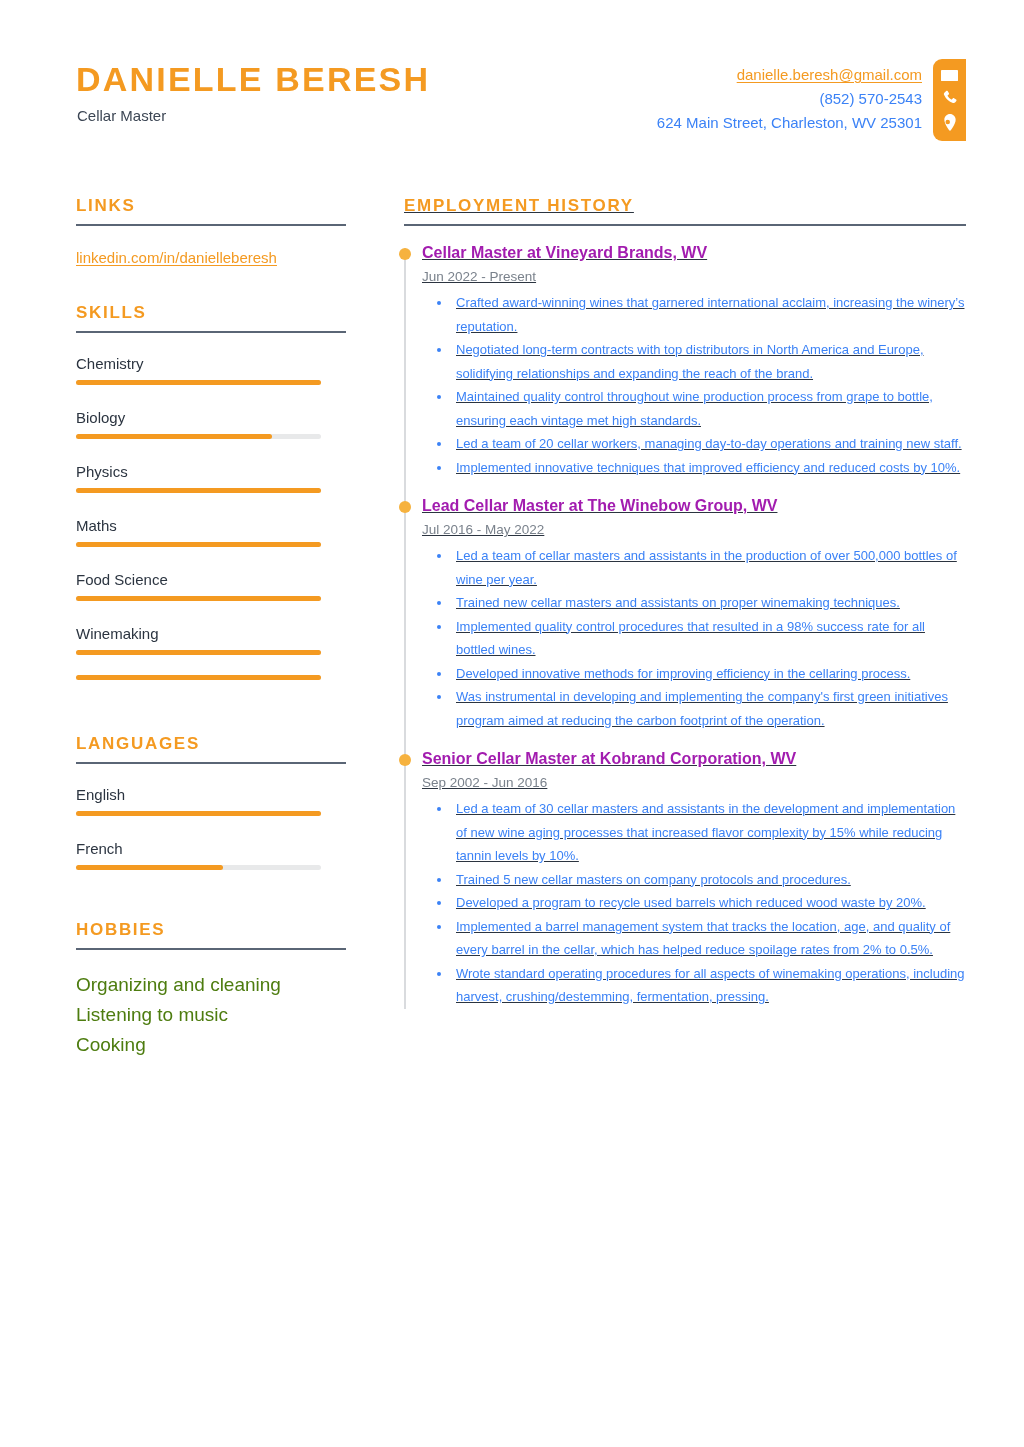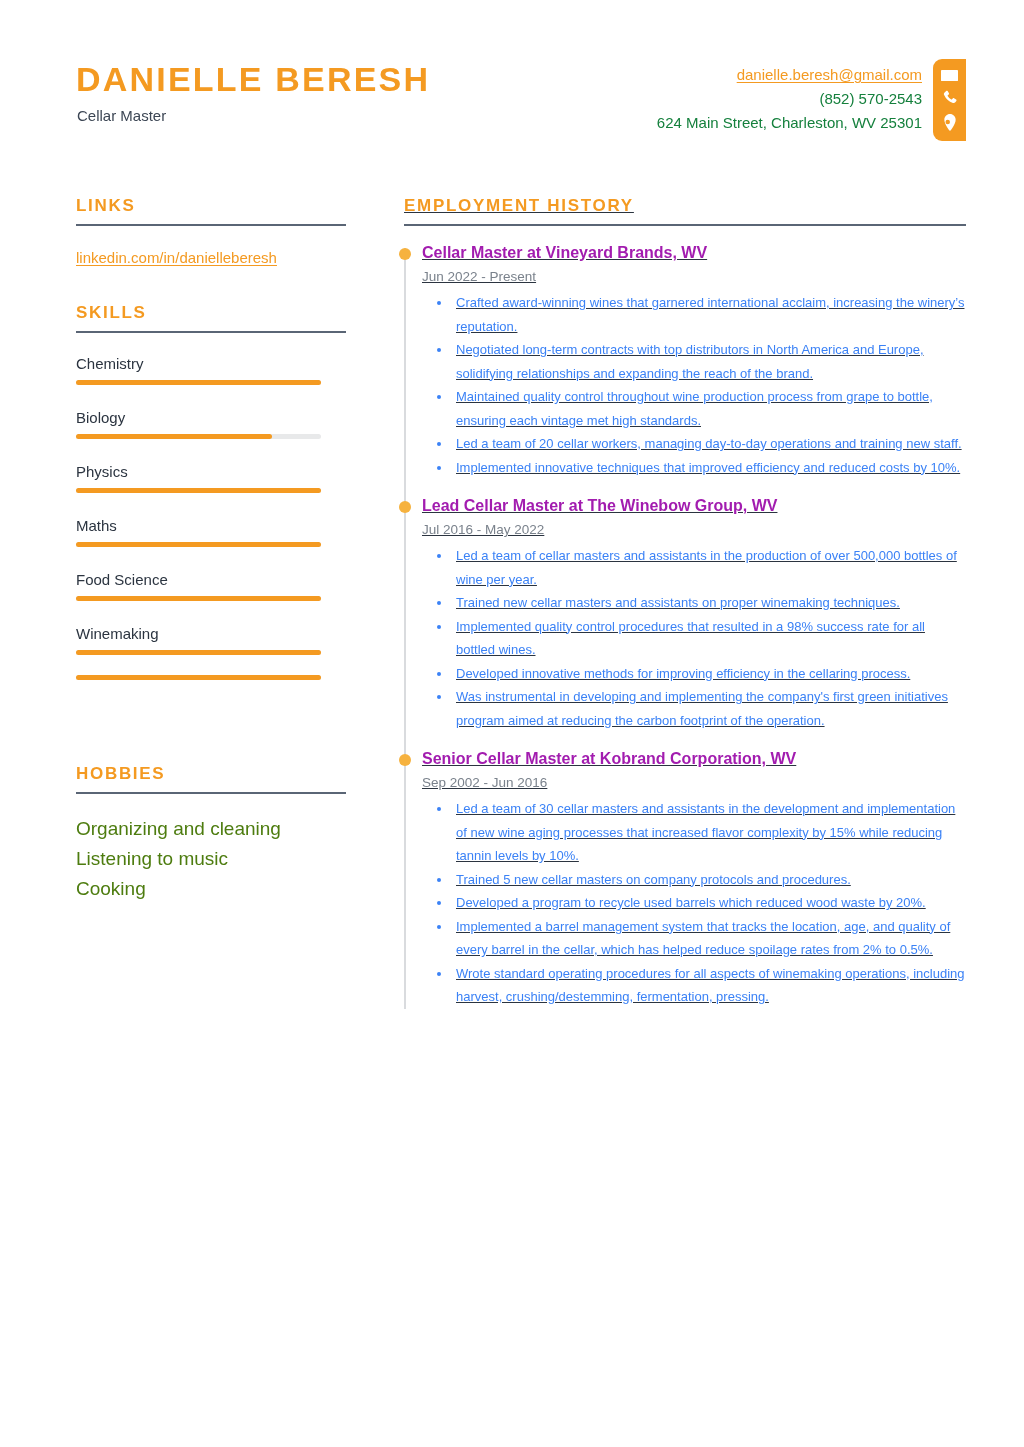--- a/index.html
+++ b/index.html
@@ -16,21 +16,21 @@
   .name {
     position: absolute; left: 76px; top: 60px;
     font-size: 34px; font-weight: bold; letter-spacing: 2.2px;
     color: #f49a21; white-space: nowrap;
   }
   .job-title {
     position: absolute; left: 77px; top: 107px;
     font-size: 15px; color: #3c4654;
   }
   .contact { position: absolute; right: 102px; top: 63px; text-align: right; }
-  .contact-line { font-size: 15px; color: #15803d; line-height: 24px; white-space: nowrap; }
+  .contact-line { font-size: 15px; color: #3b82f6; line-height: 24px; white-space: nowrap; }
   .contact-line.email a,
   .contact-line.email {
     color: #f49a21; text-decoration: underline; text-underline-offset: 2px;
   }
 
   .icon-tab {
     position: absolute; right: 58px; top: 59px;
     width: 33px; height: 82px;
     background: #f49a21;
     border-radius: 9px 0 0 9px;
@@ -195,20 +195,38 @@
         <div class="bar-row">
           <div class="bar-track">
             <div class="bar-fill" style="width: 100%;"></div>
           </div>
         </div>
       </div>
     </div>
 
     <div class="gap-lg"></div>
 
+    <div>
+      <div class="sec-head">LANGUAGES</div>
+      <div class="sec-rule"></div>
+      <div class="skills-block">
+        <div class="bar-row">
+          <div class="bar-label">English</div>
+          <div class="bar-track">
+            <div class="bar-fill" style="width: 100%;"></div>
+          </div>
+        </div>
+        <div class="bar-row">
+          <div class="bar-label">French</div>
+          <div class="bar-track">
+            <div class="bar-fill" style="width: 60%;"></div>
+          </div>
+        </div>
+      </div>
+    </div>
 
     <div class="gap-md"></div>
 
     <div>
       <div class="sec-head">HOBBIES</div>
       <div class="sec-rule"></div>
       <div class="plain-list">
         <div class="plain-item">Organizing and cleaning</div>
         <div class="plain-item">Listening to music</div>
         <div class="plain-item">Cooking</div>

